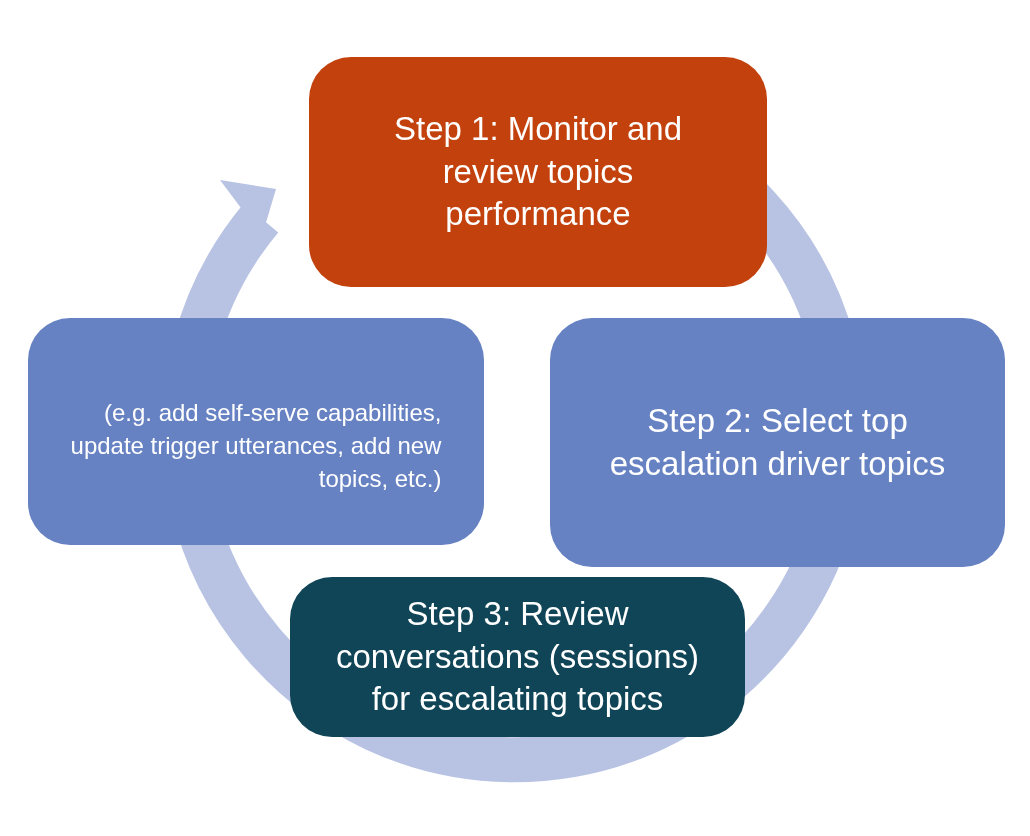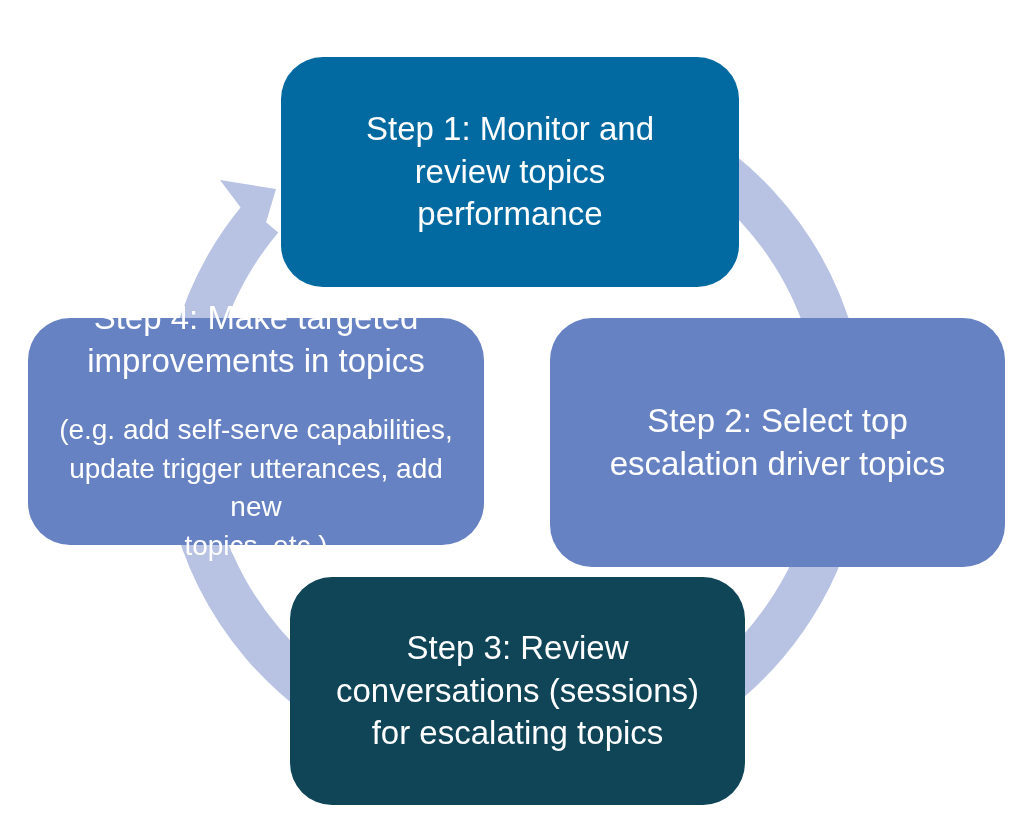--- a/index.html
+++ b/index.html
@@ -33,59 +33,58 @@
     text-align: center;
     box-sizing: border-box;
     padding: 14px 18px;
   }
   .step-label {
     font-size: 33px;
     line-height: 1.3;
     white-space: pre-line;
   }
   .step-note {
-    font-size: 28px;
+    font-size: 24px;
     line-height: 1.38;
     white-space: pre-line;
     margin-top: 28px;
+    text-align: right;
   }
   
   .step-top    { left: 281px; top: 57px;  width: 458px; height: 230px; }
   .step-right  { left: 550px; top: 318px; width: 455px; height: 249px; }
-  .step-bottom { left: 290px; top: 577px; width: 455px; height: 228px; }
+  .step-bottom { left: 290px; top: 577px; width: 455px; height: 160px; }
   .step-left   { left: 28px;  top: 318px; width: 456px; height: 227px; }
 </style>
 </head>
 <body>
 
 <div class="canvas">
 
   <svg class="cycle-svg" viewBox="0 0 1030 836" aria-hidden="true">
     <path d="M 485 101 A 330 330 0 1 1 261 218" fill="none" stroke-width="45" stroke="#b8c3e3"></path>
     <polygon points="220,180 276,189 262,236" fill="#b8c3e3"></polygon>
   </svg>
 
-  <div class="step step-top" style="background-color: #0369a1;">
+  <div class="step step-top" style="background-color: #c2410c; margin-left: 28px;">
     <div class="step-label">Step 1: Monitor and
 review topics
 performance</div>
   </div>
 
   <div class="step step-right" style="background-color: rgb(103, 130, 195);">
     <div class="step-label">Step 2: Select top
 escalation driver topics</div>
   </div>
 
   <div class="step step-bottom" style="background-color: rgb(15, 69, 87);">
     <div class="step-label">Step 3: Review
 conversations (sessions)
 for escalating topics</div>
   </div>
 
   <div class="step step-left" style="background-color: rgb(103, 130, 195);">
-    <div class="step-label">Step 4: Make targeted
-improvements in topics</div>
     <div class="step-note">(e.g. add self-serve capabilities,
 update trigger utterances, add new
 topics, etc.)</div>
   </div>
 
 </div>
 
 </body></html>

